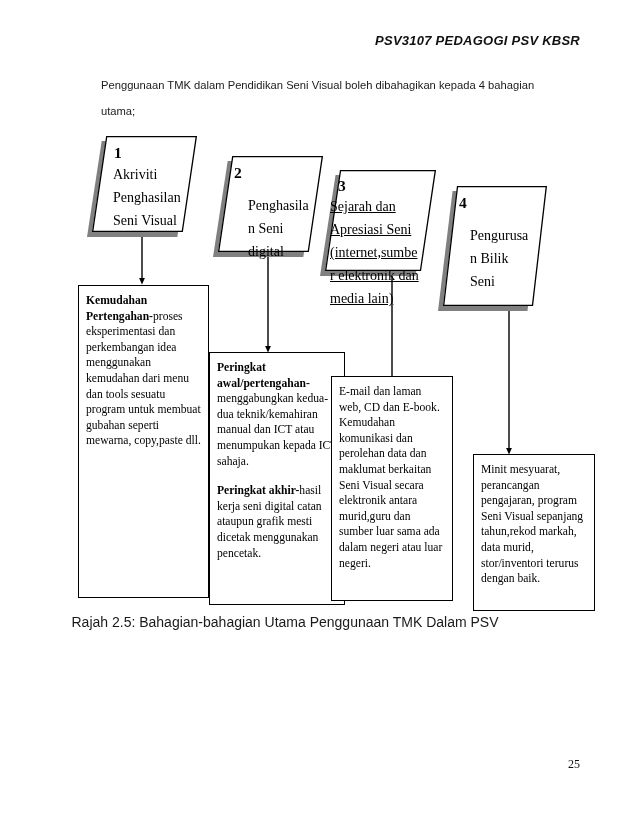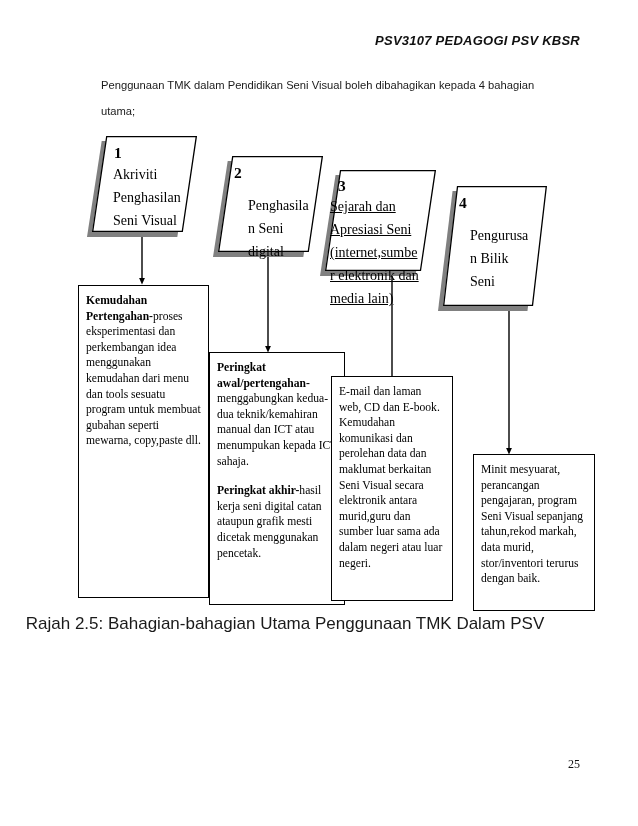--- a/index.html
+++ b/index.html
@@ -130,21 +130,21 @@
   }
 
   
   .caption {
     position: absolute;
     left: 0;
     top: 614px;
     width: 570px;
     text-align: center;
     font-family: "Liberation Sans", "DejaVu Sans", sans-serif;
-    font-size: 17px;
+    font-size: 14px;
     color: #1a1a1a;
   }
 
   
   .page-number {
     position: absolute;
     right: 58px;
     top: 757px;
     font-size: 12px;
     color: #111111;

